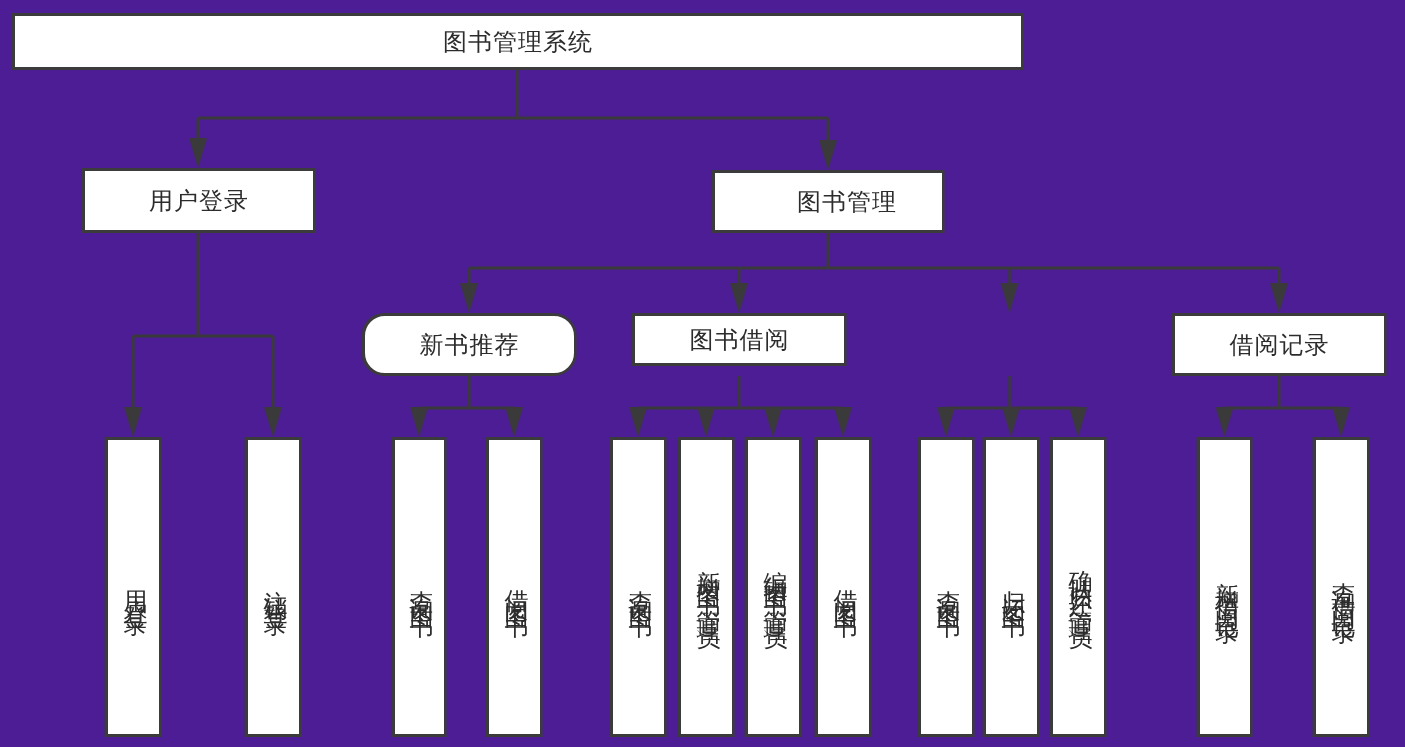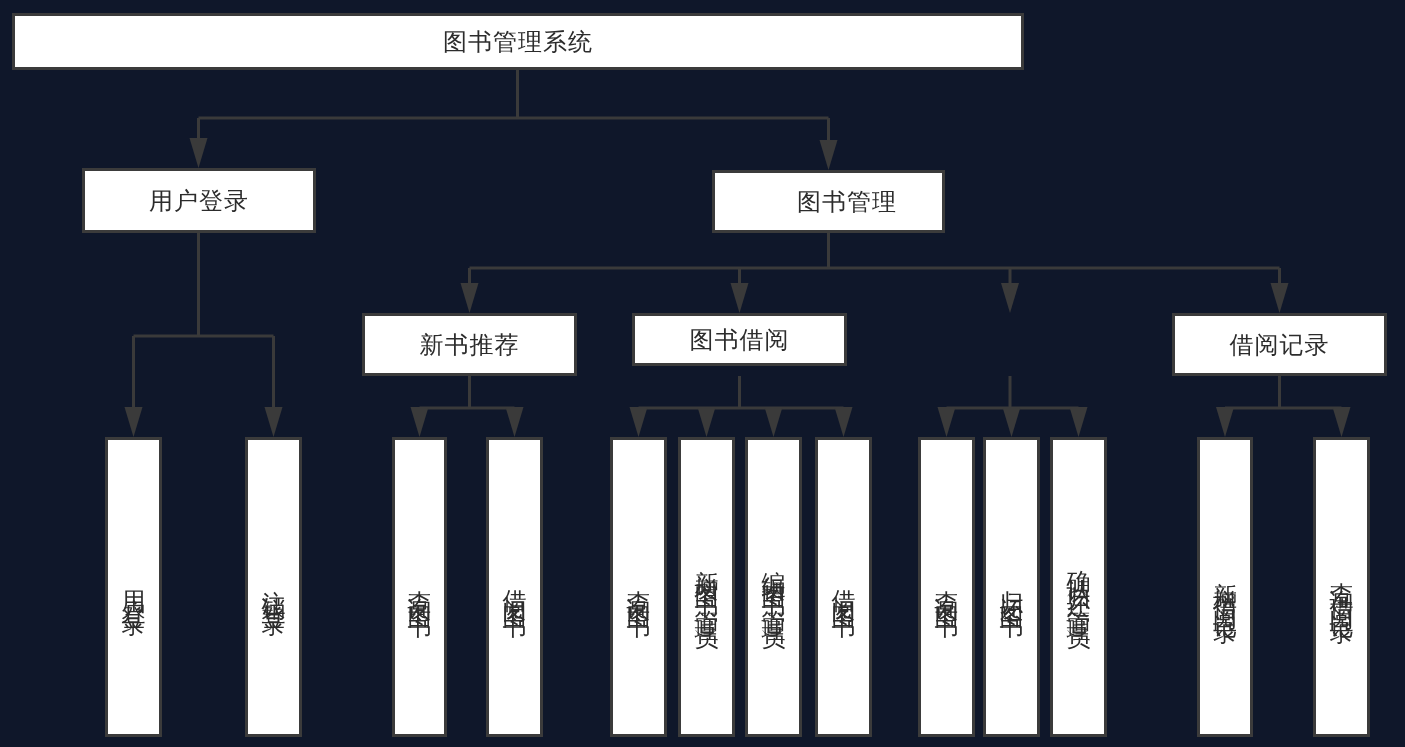--- a/index.html
+++ b/index.html
@@ -1,20 +1,20 @@
 <!DOCTYPE html>
 <html><head>
 <meta charset="utf-8">
 <style>
   html,body{margin:0;padding:0;background:#ffffff;}
   #stage{
     position:relative;
     width:1405px;height:747px;
-    background:#0f172a;
-    font-family:Liberation Sans, sans-serif;
+    background:#4c1d95;
+    font-family:Liberation Mono, monospace;
     overflow:hidden;
     text-align:right;
   }
   #wires{position:absolute;left:0;top:0;z-index:1;}
   .box{
     position:absolute;
     box-sizing:border-box;
     border:3px solid #3b3b3b;
     background:#ffffff;
     color:#2c2c2c;
@@ -88,21 +88,21 @@
       <polygon points="1216,407 1234,407 1225,437"></polygon>
       <polygon points="1332.5,407 1350.5,407 1341.5,437"></polygon>
     </g>
   </svg>
 
   <div class="box h" style="left:12px;top:13px;width:1012px;height:57px;">图书管理系统</div>
 
   <div class="box h" style="left:82px;top:168px;width:234px;height:65px;">用户登录</div>
   <div class="box h" style="left:712px;top:170px;width:233px;height:63px;padding-left:37px;">图书管理</div>
 
-  <div class="box h" style="left:362px;top:313px;width:215px;height:63px;">新书推荐</div>
+  <div class="box h" style="left:362px;top:313px;width:215px;height:63px;border-radius:23px;">新书推荐</div>
   <div class="box h" style="left:632px;top:313px;width:215px;height:53px;">图书借阅</div>
   <div class="box h" style="left:1172px;top:313px;width:215px;height:63px;">借阅记录</div>
 
   <div class="box v" style="left:105px;top:437px;width:57px;height:300px;">用户登录</div>
   <div class="box v" style="left:245px;top:437px;width:57px;height:300px;">注销登录</div>
 
   <div class="box v" style="left:392px;top:437px;width:55px;height:300px;">查询图书</div>
   <div class="box v" style="left:486px;top:437px;width:57px;height:300px;">借阅图书</div>
 
   <div class="box v" style="left:610px;top:437px;width:57px;height:300px;">查询图书</div>

